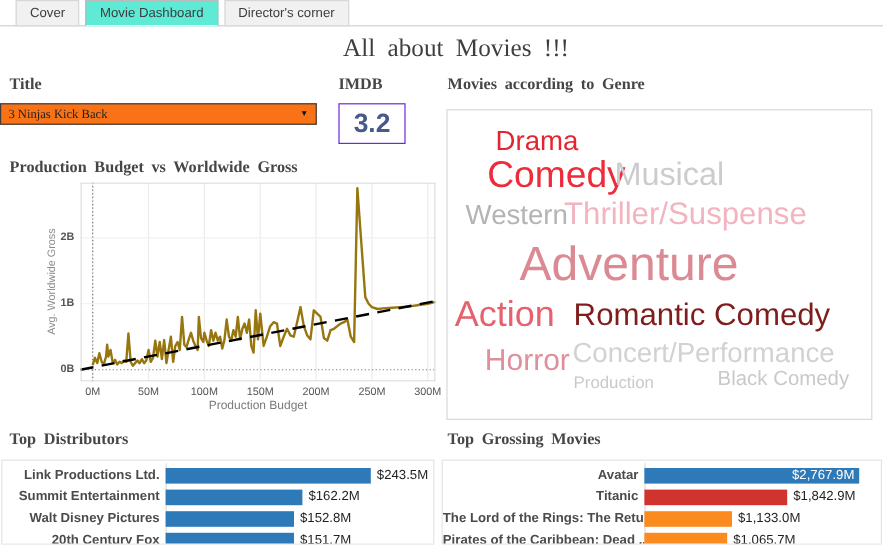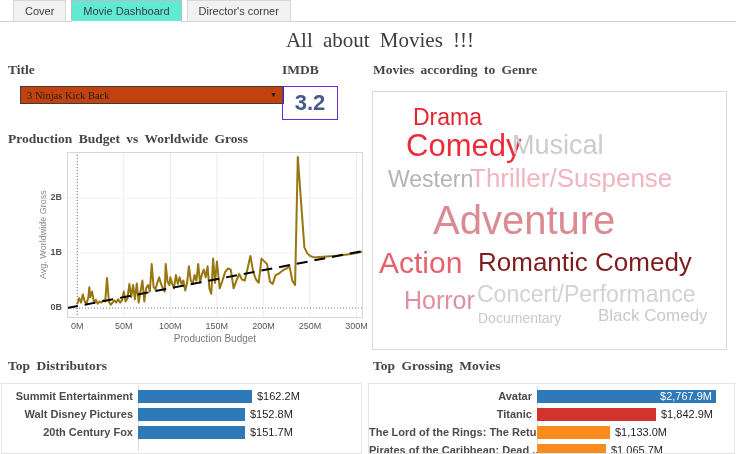--- a/index.html
+++ b/index.html
@@ -15,22 +15,22 @@
   .tab.active{background:#5eead4;border-color:#bbb;border-bottom-color:#fff;}
 
   
   .page-title{position:absolute;top:28px;left:0;width:736px;text-align:center;
               font-family:"Liberation Serif",serif;font-size:21px;color:#3e3e3e;word-spacing:5px;padding-left:12px;}
 
   .sec-title{position:absolute;font-family:"Liberation Serif",serif;font-weight:bold;
              font-size:13.5px;color:#464646;word-spacing:3px;white-space:nowrap;}
 
   
-  .dropdown{position:absolute;left:20px;top:86px;width:264px;height:18px;box-sizing:border-box;
-            border:1px solid #3c3c3c;background:#c2410c;display:flex;align-items:center;
+  .dropdown{position:absolute;left:0;top:86px;width:264px;height:18px;box-sizing:border-box;
+            border:1px solid #3c3c3c;background:#f97316;display:flex;align-items:center;
             padding:0 6px;font-family:"Liberation Serif",serif;font-size:10.5px;color:#222;}
   .dropdown .arrow{margin-left:auto;font-size:7px;color:#111;}
 
   
   .kpi-box{position:absolute;left:282px;top:86px;width:56px;height:34px;box-sizing:border-box;
            border:1px solid #6d28d9;display:flex;align-items:center;justify-content:center;
            font-size:22px;color:#47598a;font-weight:bold;}
 
   
   .y-axis-title{position:absolute;left:38px;top:170px;height:130px;width:12px;
@@ -121,28 +121,35 @@
     <span class="cloud-word" style="left: 40px; top: 14px; font-size: 23px; color: rgb(228, 36, 47);">Drama</span>
     <span class="cloud-word" style="left: 33px; top: 38px; font-size: 31px; color: rgb(238, 43, 58);">Comedy</span>
     <span class="cloud-word" style="left: 139px; top: 40px; font-size: 27px; color: rgb(204, 204, 204);">Musical</span>
     <span class="cloud-word" style="left: 15px; top: 76px; font-size: 23px; color: rgb(180, 180, 180);">Western</span>
     <span class="cloud-word" style="left: 97px; top: 73px; font-size: 26px; color: rgb(242, 180, 192);">Thriller/Suspense</span>
     <span class="cloud-word" style="left: 60px; top: 108px; font-size: 40px; color: rgb(219, 138, 147);">Adventure</span>
     <span class="cloud-word" style="left: 6px; top: 156px; font-size: 30px; color: rgb(229, 97, 109);">Action</span>
     <span class="cloud-word" style="left: 105px; top: 157px; font-size: 26px; color: #7f1d1d;">Romantic Comedy</span>
     <span class="cloud-word" style="left: 31px; top: 196px; font-size: 25px; color: rgb(224, 143, 156);">Horror</span>
     <span class="cloud-word" style="left: 104px; top: 191px; font-size: 23px; color: rgb(210, 210, 210);">Concert/Performance</span>
-    <span class="cloud-word" style="left: 105px; top: 219px; font-size: 14px; color: rgb(201, 201, 201);">Documentary</span>
+    <span class="cloud-word" style="left: 105px; top: 219px; font-size: 14px; color: rgb(201, 201, 201);">Production</span>
     <span class="cloud-word" style="left: 225px; top: 215px; font-size: 17px; color: rgb(201, 201, 201);">Black Comedy</span>
   </div>
 
 <div class="sec-title" style="left:8px;top:358px;">Top Distributors</div>
 <div class="rows-block" id="dist-block">
     <div class="axis-line" style="left: 136px;"></div>
     <div class="bar-row">
+      <span class="bar-label" style="width: 136px;">Link Productions Ltd.</span>
+      <div class="bar-area">
+        <div class="bar" style="width: 171px; background: rgb(46, 121, 184);"></div>
+        <span class="bar-value">$243.5M</span>
+      </div>
+    </div>
+    <div class="bar-row">
       <span class="bar-label" style="width: 136px;">Summit Entertainment</span>
       <div class="bar-area">
         <div class="bar" style="width: 114px; background: rgb(46, 121, 184);"></div>
         <span class="bar-value">$162.2M</span>
       </div>
     </div>
     <div class="bar-row">
       <span class="bar-label" style="width: 136px;">Walt Disney Pictures</span>
       <div class="bar-area">
         <div class="bar" style="width: 107px; background: rgb(46, 121, 184);"></div>

